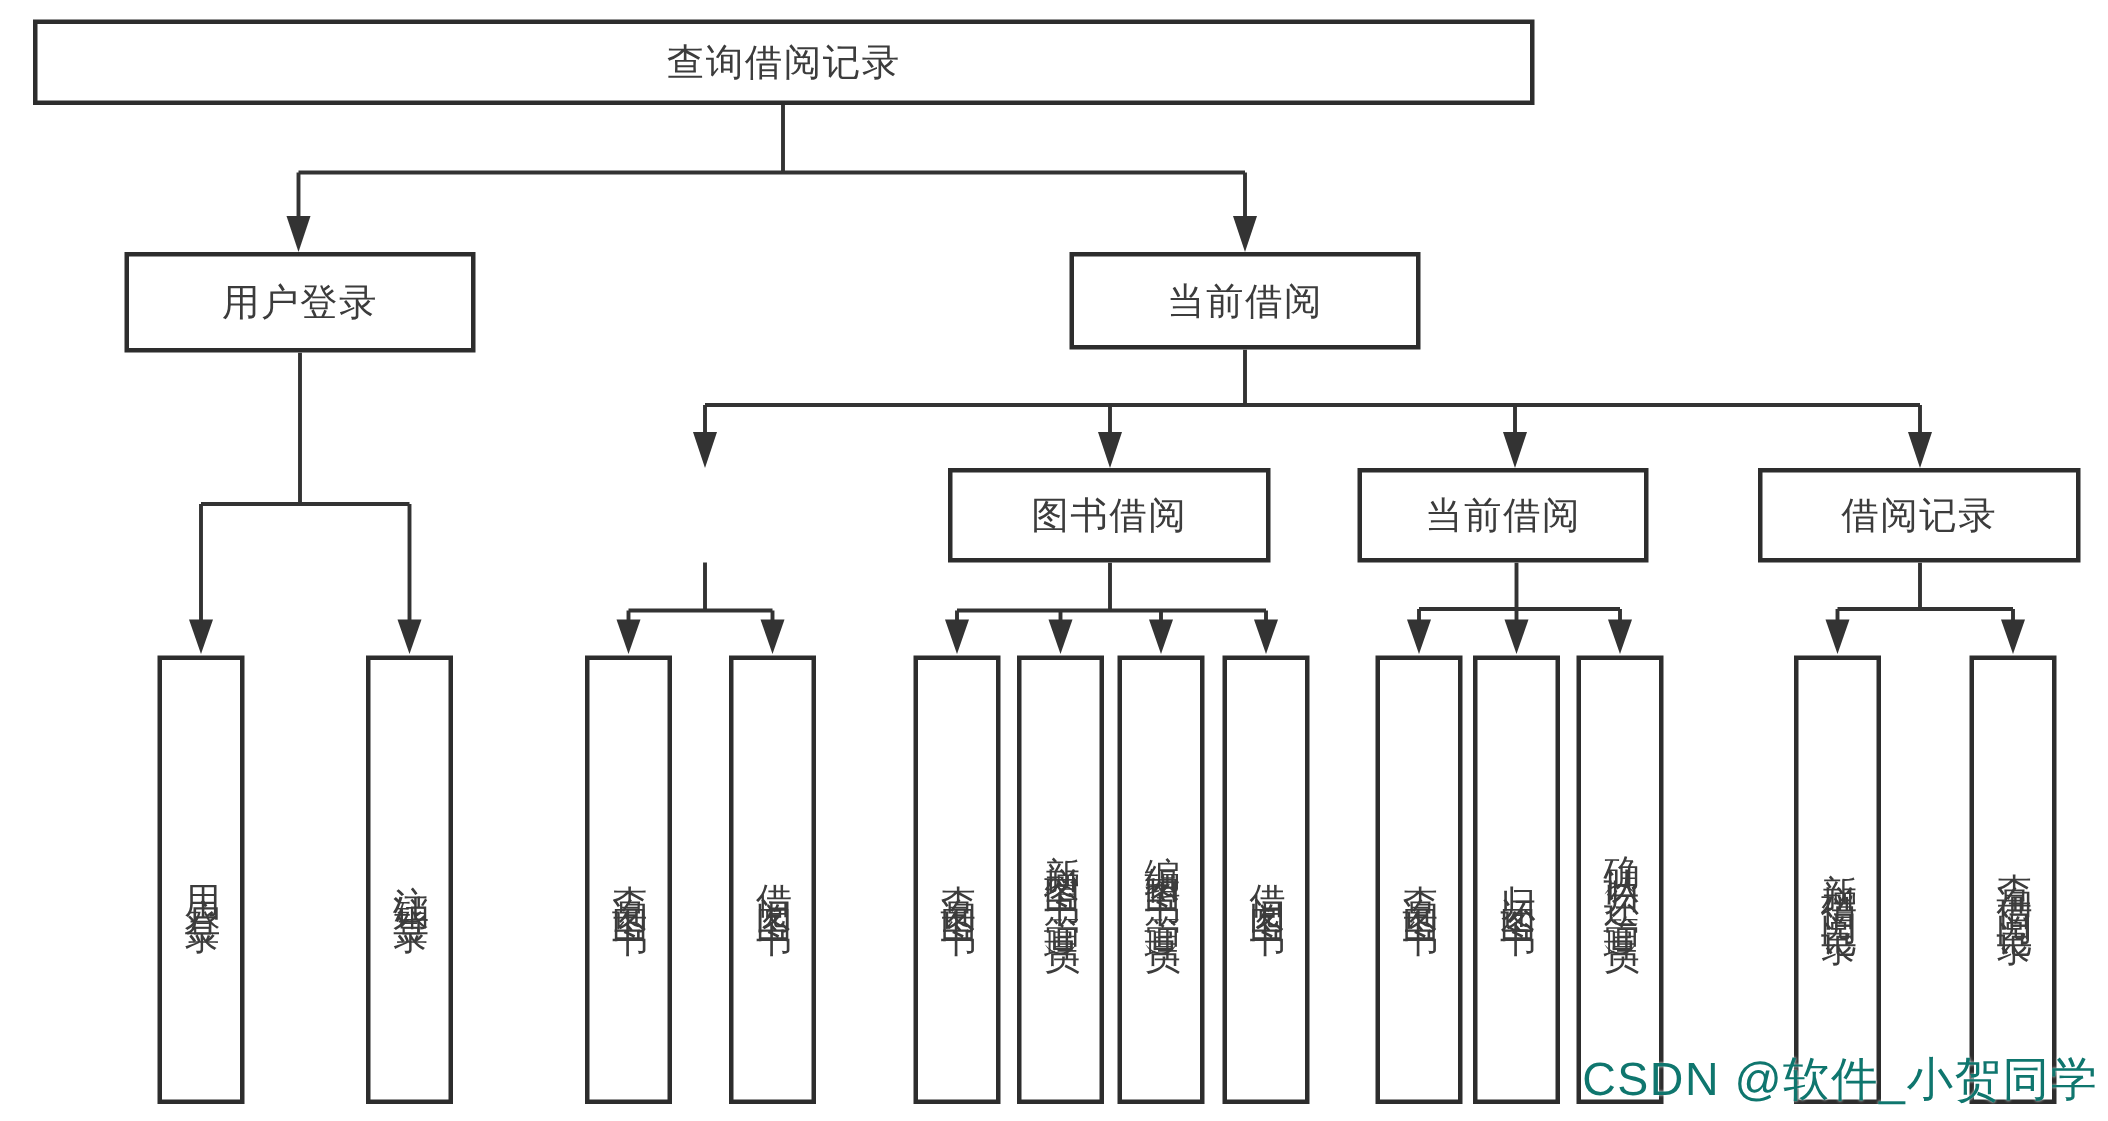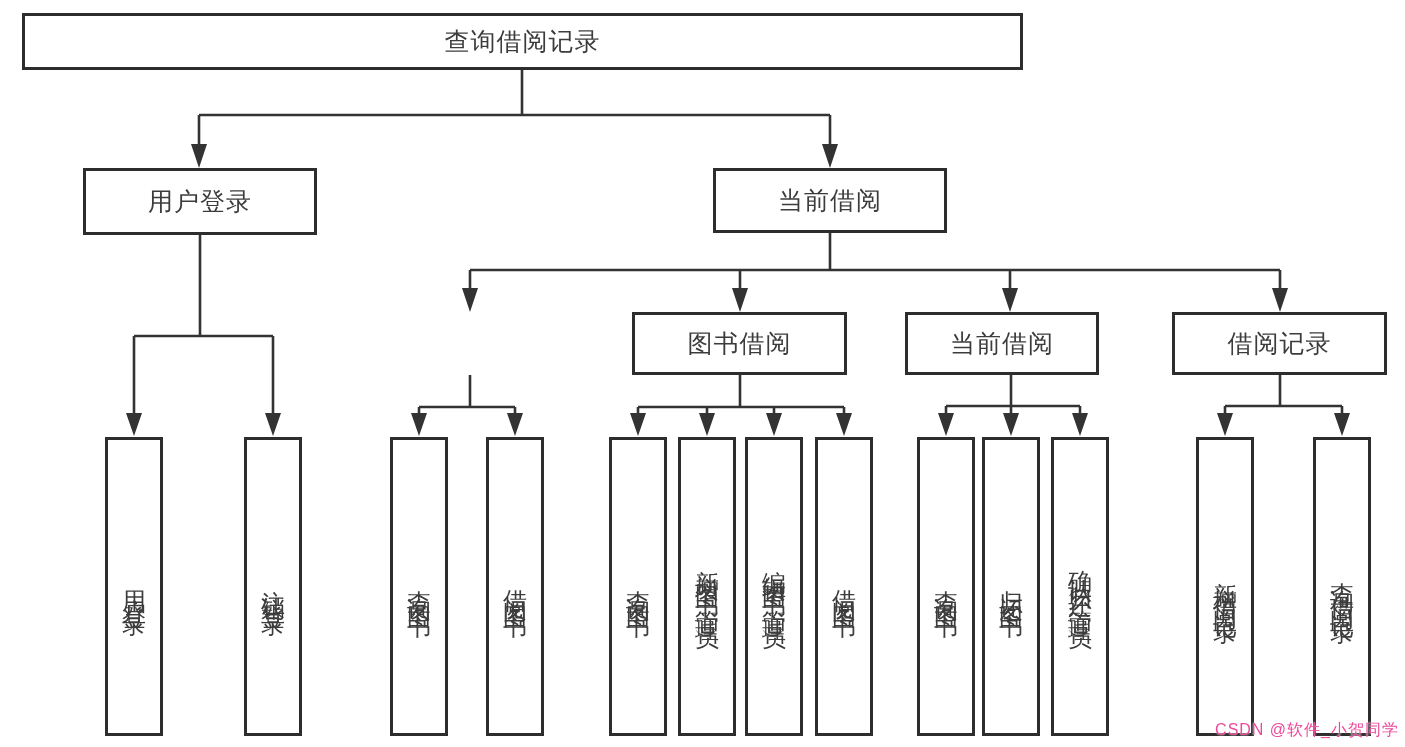--- a/index.html
+++ b/index.html
@@ -60,22 +60,22 @@
     writing-mode: vertical-rl;
     text-orientation: mixed;
     letter-spacing: 8px;
     line-height: 1;
     white-space: nowrap;
   }
   .watermark {
     position: absolute;
     right: 6px;
     bottom: 6px;
-    font-size: 16px;
-    color: #ec4899;
+    font-size: 31px;
+    color: #0f766e;
     text-shadow: 0 0 2px #ffffff;
     letter-spacing: 1px;
     z-index: 5;
   }
 </style>
 </head>
 <body>
 
 <div class="canvas">
 

